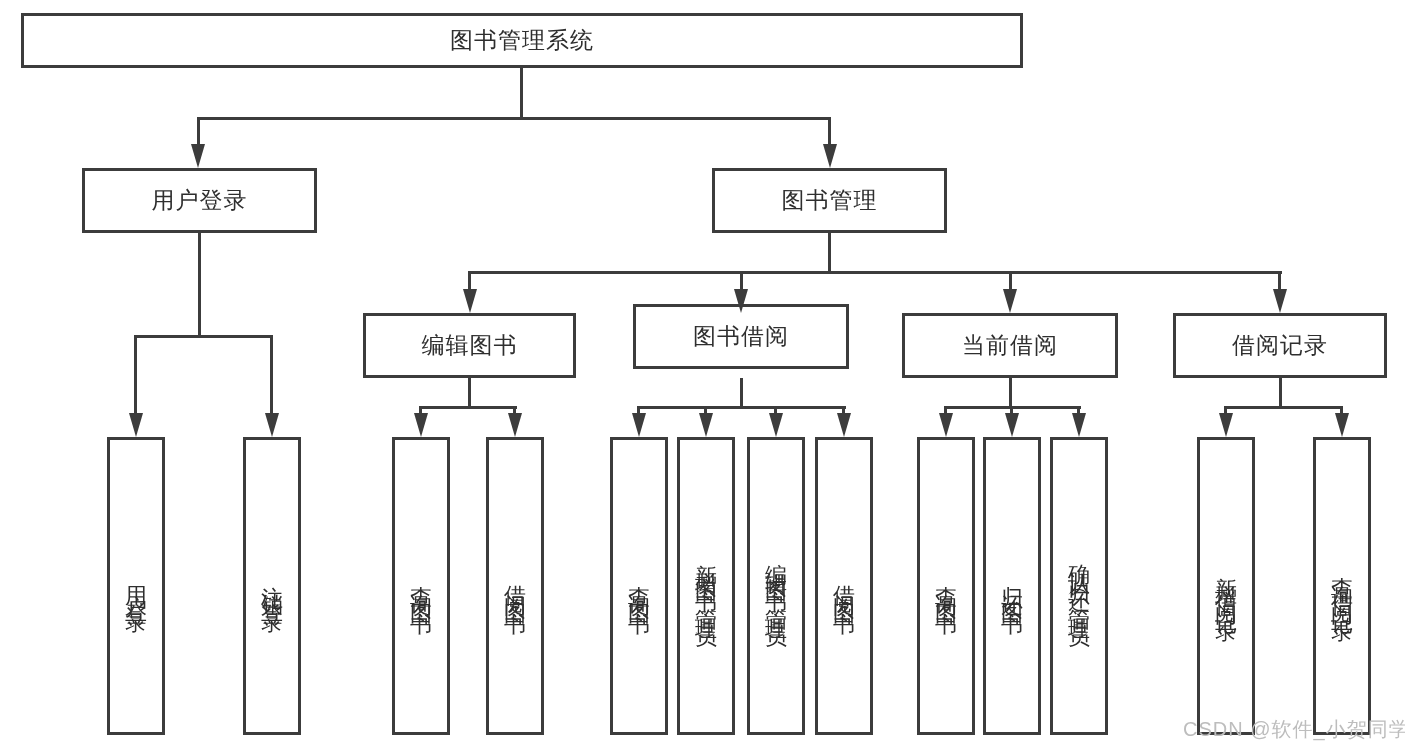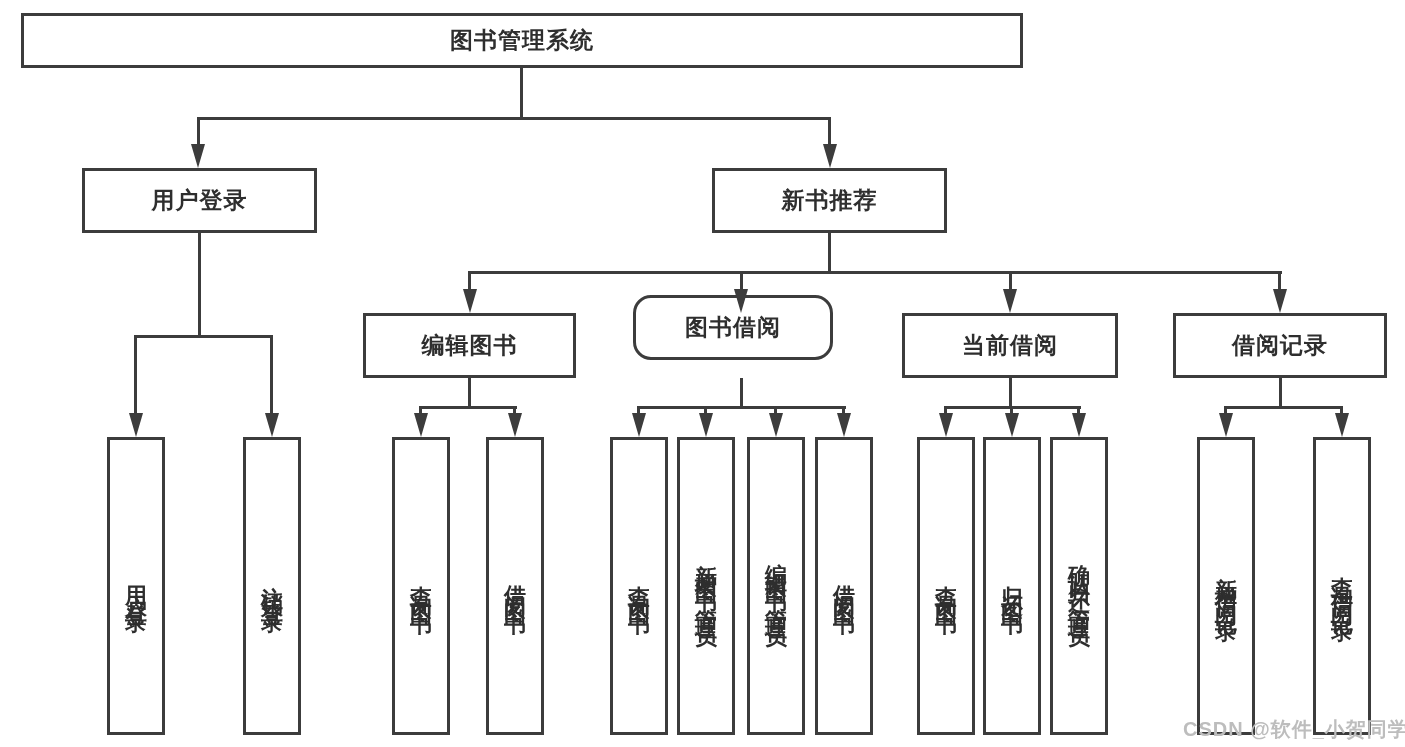--- a/index.html
+++ b/index.html
@@ -8,21 +8,20 @@
     --bg:#ffffff;
     --wm:#bdbdbd;
   }
   html,body{margin:0;padding:0;background:var(--bg);}
   .canvas{
     position:relative;
     width:1405px;height:747px;
     background:var(--bg);
     font-family:"Liberation Sans","DejaVu Sans",sans-serif;
     overflow:hidden;
-    font-weight:bold;
   }
   .node{
     position:absolute;
     box-sizing:border-box;
     border:3px solid var(--line);
     background:#fff;
     display:flex;
     align-items:center;
     justify-content:center;
     color:var(--text);
@@ -63,24 +62,24 @@
   }
 </style>
 </head>
 <body>
 
 <div class="canvas">
 
   <div class="node h" style="left:21px;top:13px;width:1002px;height:55px;">图书管理系统</div>
 
   <div class="node h" style="left:82px;top:168px;width:235px;height:65px;">用户登录</div>
-  <div class="node h" style="left:712px;top:168px;width:235px;height:65px;">新书推荐</div>
+  <div class="node h" style="left:712px;top:168px;width:235px;height:65px;">图书管理</div>
 
   <div class="node h" style="left:363px;top:313px;width:213px;height:65px;">编辑图书</div>
-  <div class="node h" style="left:633px;top:295px;width:200px;height:65px;border-radius:18px;">图书借阅</div>
+  <div class="node h" style="left:633px;top:304px;width:216px;height:65px;">图书借阅</div>
   <div class="node h" style="left:902px;top:313px;width:216px;height:65px;">当前借阅</div>
   <div class="node h" style="left:1173px;top:313px;width:214px;height:65px;">借阅记录</div>
 
   <div class="node v" style="left:107px;top:437px;width:58px;height:298px;">
     <span class="vtext">用户登录</span>
   </div>
   <div class="node v" style="left:243px;top:437px;width:58px;height:298px;">
     <span class="vtext">注销登录</span>
   </div>
   <div class="node v" style="left:392px;top:437px;width:58px;height:298px;">

